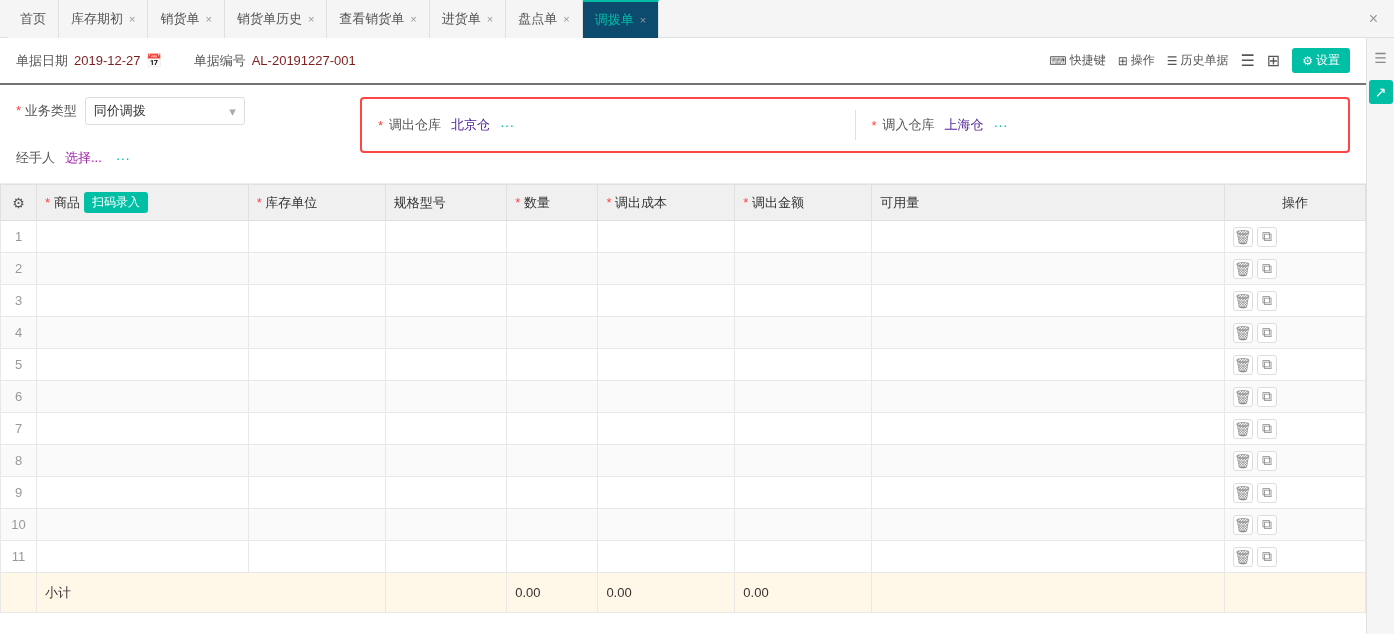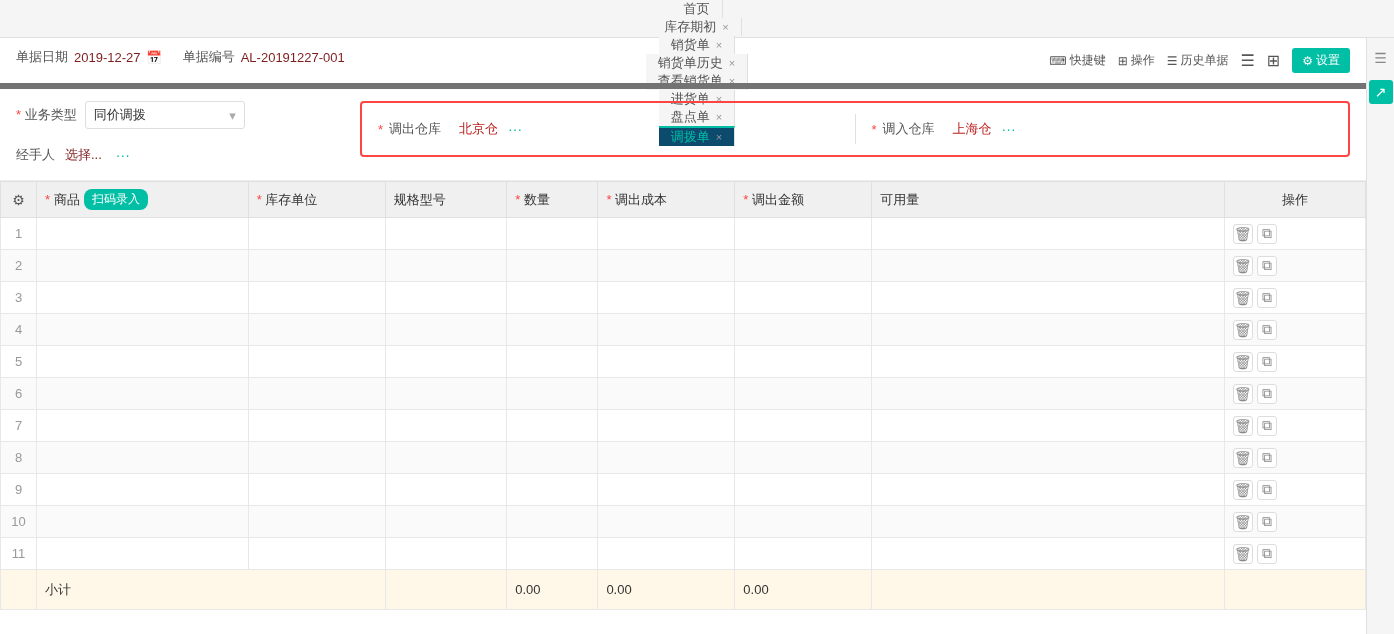--- a/index.html
+++ b/index.html
@@ -6,21 +6,20 @@
     body { font-family: "Microsoft YaHei", Arial, sans-serif; font-size: 13px; background: #fff; color: #333; overflow: hidden; }
 
     
     .tab-bar {
       display: flex;
       align-items: center;
       border-bottom: 1px solid #e0e0e0;
       background: #f5f5f5;
       height: 38px;
       padding: 0 8px;
-      flex-direction: column;
     }
     .tab-item {
       display: flex;
       align-items: center;
       padding: 0 12px;
       height: 38px;
       cursor: pointer;
       font-size: 13px;
       color: #555;
       border-right: 1px solid #e0e0e0;
@@ -45,24 +44,24 @@
       margin-left: auto;
       cursor: pointer;
       font-size: 16px;
       color: #999;
       padding: 0 8px;
     }
 
     
     .header-row {
       display: flex;
-      align-items: flex-start;
+      align-items: center;
       padding: 10px 16px;
-      border-bottom: 6px solid #737373;
-      gap: 20px;
+      border-bottom: 2px solid #737373;
+      gap: 31px;
     }
     .header-field {
       display: flex;
       align-items: center;
       gap: 6px;
       font-size: 13px;
     }
     .header-field label { color: #555; white-space: nowrap; }
     .header-field .value { color: #7f1d1d; font-weight: 500; }
     .header-actions {
@@ -91,21 +90,21 @@
     .form-section {
       display: flex;
       align-items: flex-start;
       padding: 12px 16px;
       gap: 24px;
       border-bottom: 1px solid #eee;
     }
     .form-left {
       display: flex;
       flex-direction: column;
-      gap: 13px;
+      gap: 20px;
       min-width: 320px;
     }
     .form-field {
       display: flex;
       align-items: center;
       gap: 8px;
     }
     .form-field label {
       color: #555;
       white-space: nowrap;
@@ -121,21 +120,21 @@
       padding: 4px 8px;
       min-width: 160px;
       cursor: pointer;
       background: #fff;
       color: #333;
       font-size: 13px;
       justify-content: space-between;
     }
     .form-select .arrow { color: #aaa; margin-left: auto; }
     .form-input-ghost {
-      color: #7f1d1d;
+      color: #a21caf;
       font-size: 13px;
       cursor: pointer;
       padding: 4px 2px;
     }
     .more-dots { color: #00bfa5; cursor: pointer; font-size: 14px; margin-left: 4px; }
 
     
     .warehouse-box {
       flex: 1;
       border: 2px solid #f44;
@@ -146,21 +145,21 @@
       gap: 0;
       min-height: 56px;
     }
     .warehouse-item {
       display: flex;
       align-items: center;
       gap: 6px;
       flex: 1;
     }
     .warehouse-label { color: #555; font-size: 13px; white-space: nowrap; }
-    .warehouse-value { color: #b91c1c; font-size: 13px; font-weight: 500; margin-left: 12px; }
+    .warehouse-value { color: #4c1d95; font-size: 13px; font-weight: 500; margin-left: 4px; }
     .warehouse-separator {
       width: 1px;
       height: 30px;
       background: #e0e0e0;
       margin: 0 16px;
     }
 
     
     .table-container {
       overflow-x: auto;
@@ -212,21 +211,21 @@
     .th-actions {
       display: flex;
       align-items: center;
       gap: 4px;
     }
     .scan-btn {
       background: #00bfa5;
       color: white;
       border: none;
       padding: 2px 8px;
-      border-radius: 8px;
+      border-radius: 3px;
       cursor: pointer;
       font-size: 12px;
       white-space: nowrap;
     }
     .gear-icon {
       color: #555;
       cursor: pointer;
       font-size: 14px;
     }
 

